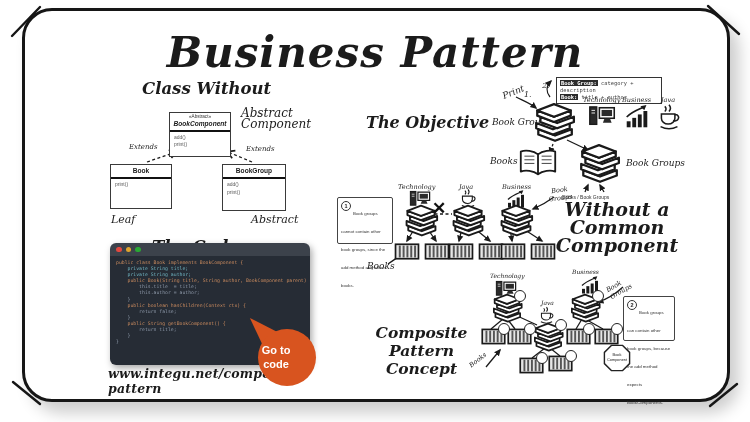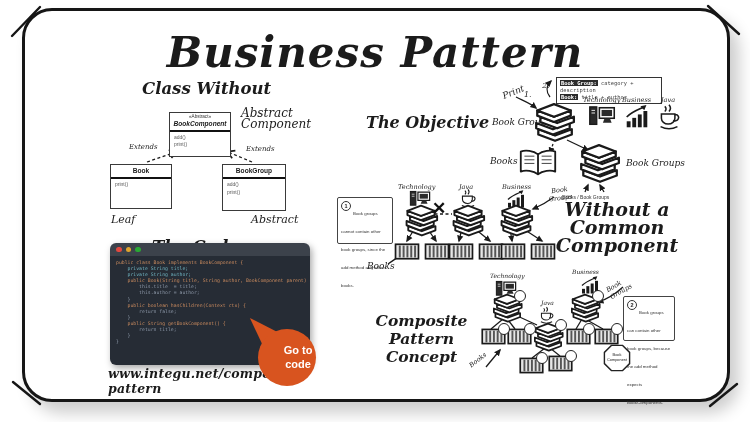--- a/index.html
+++ b/index.html
@@ -30,21 +30,21 @@
   .dot{width:5.5px;height:5.5px;border-radius:50%;}
   .dot-r{background:#e2483f;} .dot-y{background:#e0a42d;} .dot-g{background:#29a834;}
   .codebody{height:109px;background:#262c35;padding:4px 0 0 6px;box-sizing:border-box;}
   .code-line{font-family:"DejaVu Sans Mono","Liberation Mono",monospace;font-size:4.8px;line-height:6.1px;
              color:#8b96a6;white-space:pre;}
   .code-line:nth-child(1),.code-line:nth-child(5),.code-line:nth-child(10),.code-line:nth-child(14){color:#c98a5e;}
   .code-line:nth-child(2),.code-line:nth-child(3){color:#6fb3c0;}
   .url{left:108px;top:366px;width:210px;font-size:12.5px;font-weight:700;letter-spacing:0.2px;}
   
   .bubble{left:258px;top:329px;width:58px;height:57px;border-radius:50%;background:#d8541f;color:#fff;
-          display:flex;align-items:center;justify-content:flex-end;text-align:center;z-index:3;}
+          display:flex;align-items:center;justify-content:flex-start;text-align:center;z-index:3;}
   .bubble span{width:36px;font-size:11px;font-weight:600;line-height:13.5px;}
   .bubble-tail{left:249px;top:317px;width:44px;height:44px;background:#d8541f;
                clip-path:polygon(2% 2%,100% 52%,48% 100%);z-index:3;position:absolute;}
   
   .note{position:absolute;z-index:2;background:#fff;border:1.4px solid #444;border-radius:2px;
         padding:3px 3px 2px 3px;box-sizing:border-box;}
   .note-num{float:left;width:8px;height:8px;border:1px solid #333;border-radius:50%;font-size:5.5px;
             font-weight:bold;text-align:center;line-height:8px;margin:0 2px 1px 0;}
   .note-text{font-size:4.4px;line-height:5.5px;color:#333;}
   
@@ -320,21 +320,21 @@
   <svg class="abs ico" style="left:500px;top:243px;" width="26" height="17" viewBox="0 0 30 20">
       <use href="#i-shelf"></use>
     </svg>
   <svg class="abs ico" style="left:530px;top:243px;" width="26" height="17" viewBox="0 0 30 20">
       <use href="#i-shelf"></use>
     </svg>
   <div class="abs hw lbl" style="left:367px;top:261px;">Books</div>
 
   <div class="abs hw" style="left:538px;top:200px;width:158px;text-align:center;font-size:19px;font-weight:600;line-height:18px;">Without a Common Component</div>
 
-  <div class="abs hw" style="left:364px;top:312px;width:115px;text-align:center;font-size:15.5px;font-weight:600;line-height:18px;">Composite Pattern Concept</div>
+  <div class="abs hw" style="left:364px;top:324px;width:115px;text-align:center;font-size:15.5px;font-weight:600;line-height:18px;">Composite Pattern Concept</div>
 
   <div class="abs hw" style="left:490px;top:272px;font-size:6px;">Technology</div>
   <svg class="abs ico" style="left:495px;top:280px;" width="22" height="18" viewBox="0 0 32 26">
       <use href="#i-computer"></use>
     </svg>
   <svg class="abs ico" style="left:490px;top:293px;" width="34" height="31" viewBox="0 0 44 40">
       <use href="#i-stack"></use>
     </svg>
   <div class="cbadge" style="left:514px;top:290px;"></div>
 

